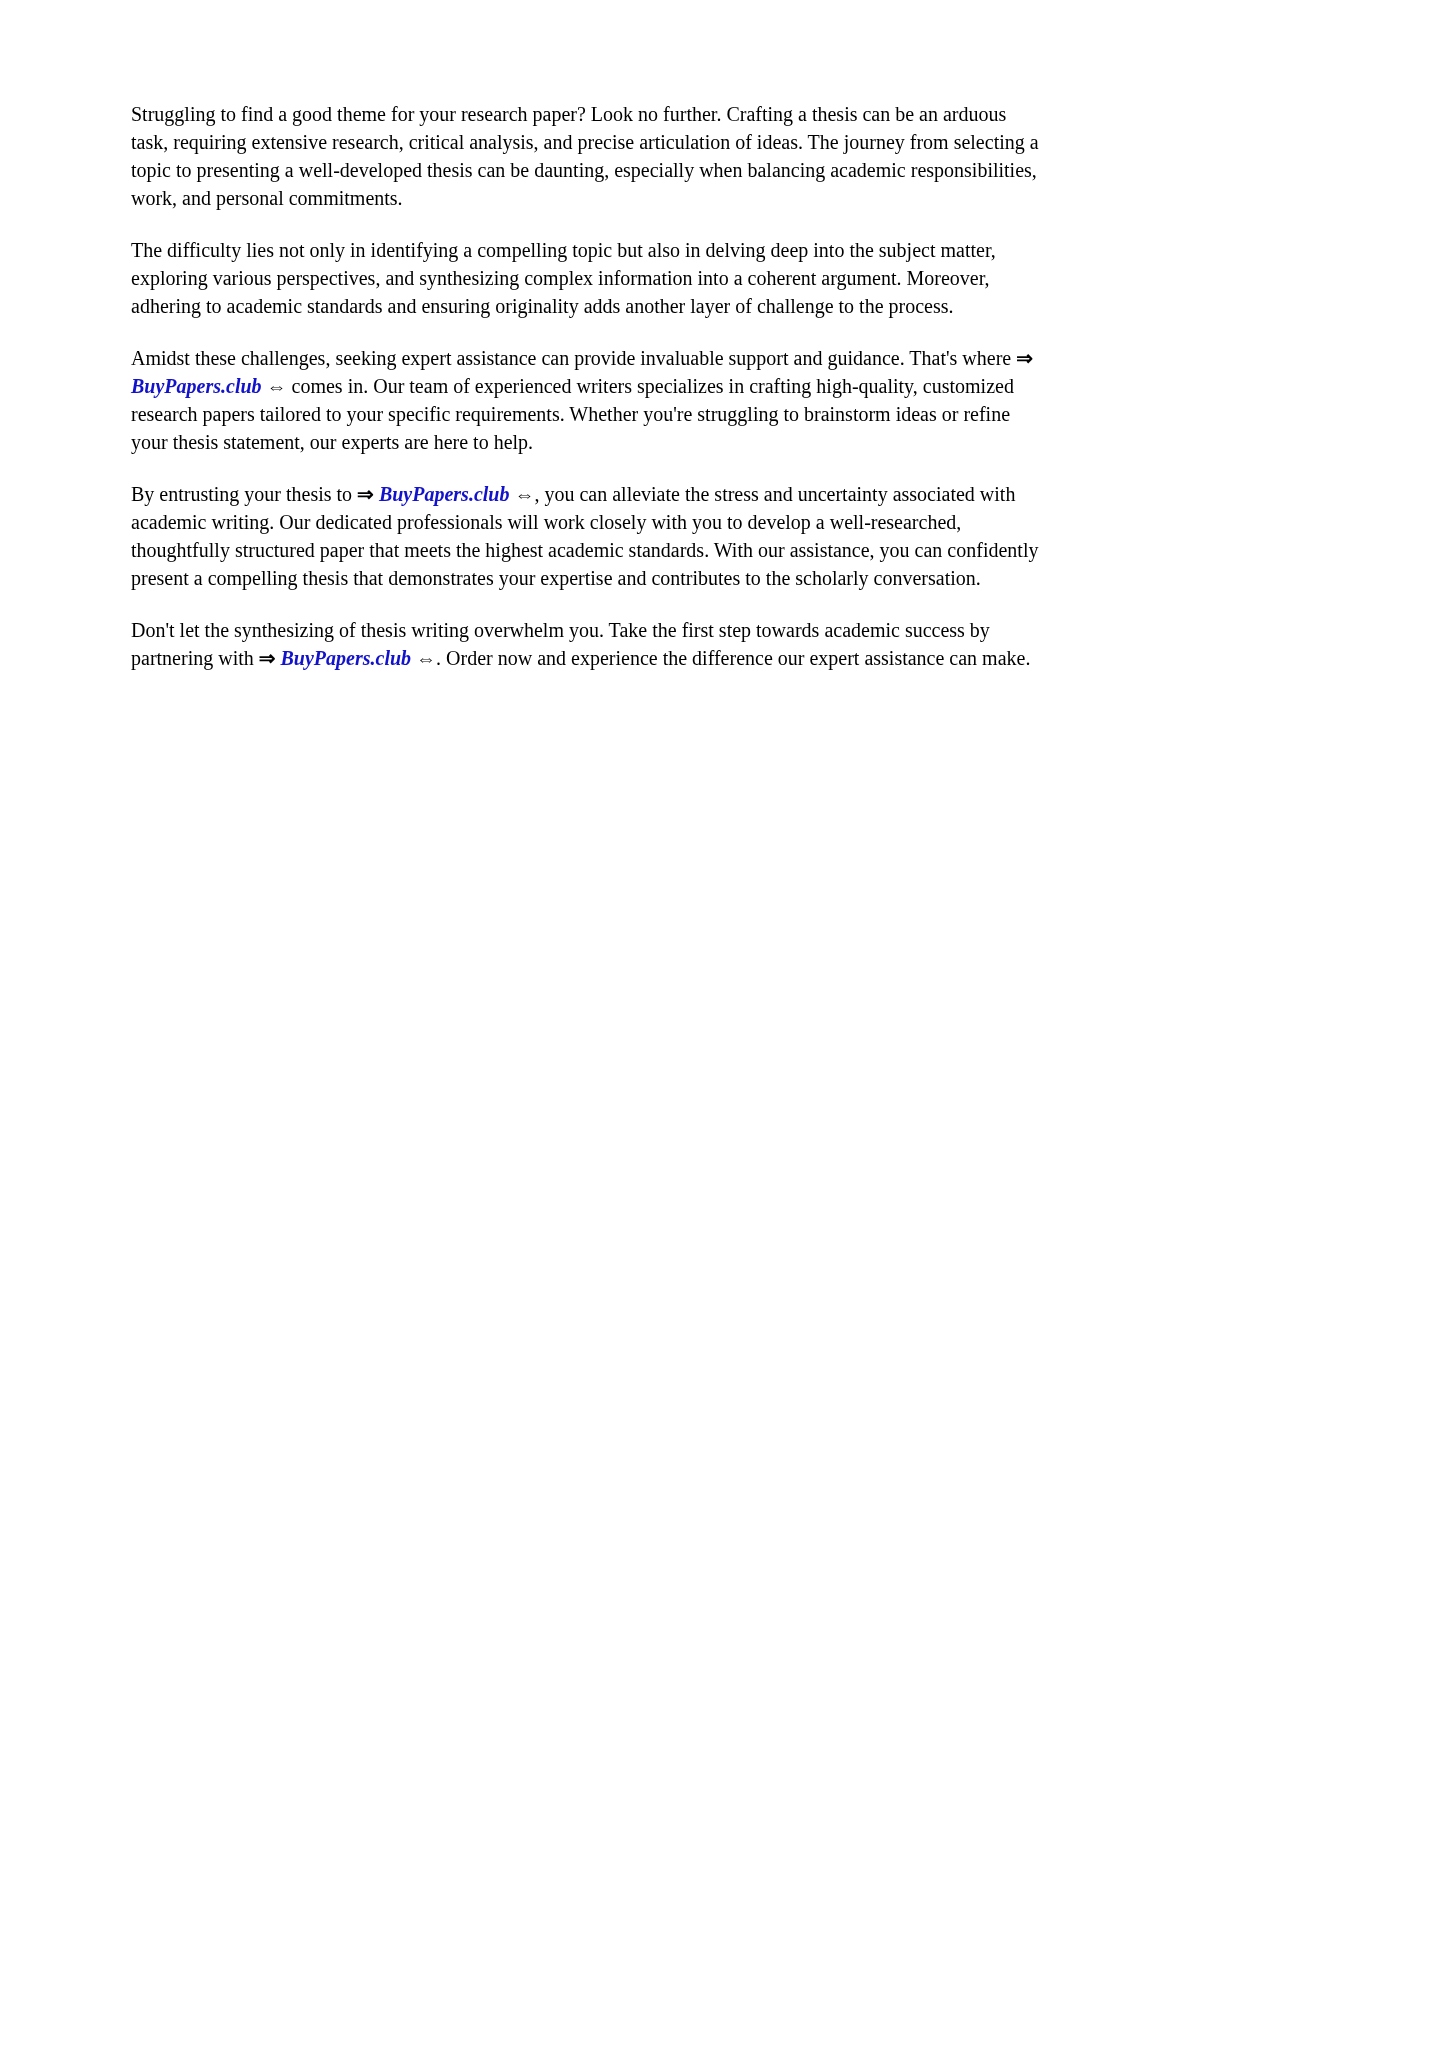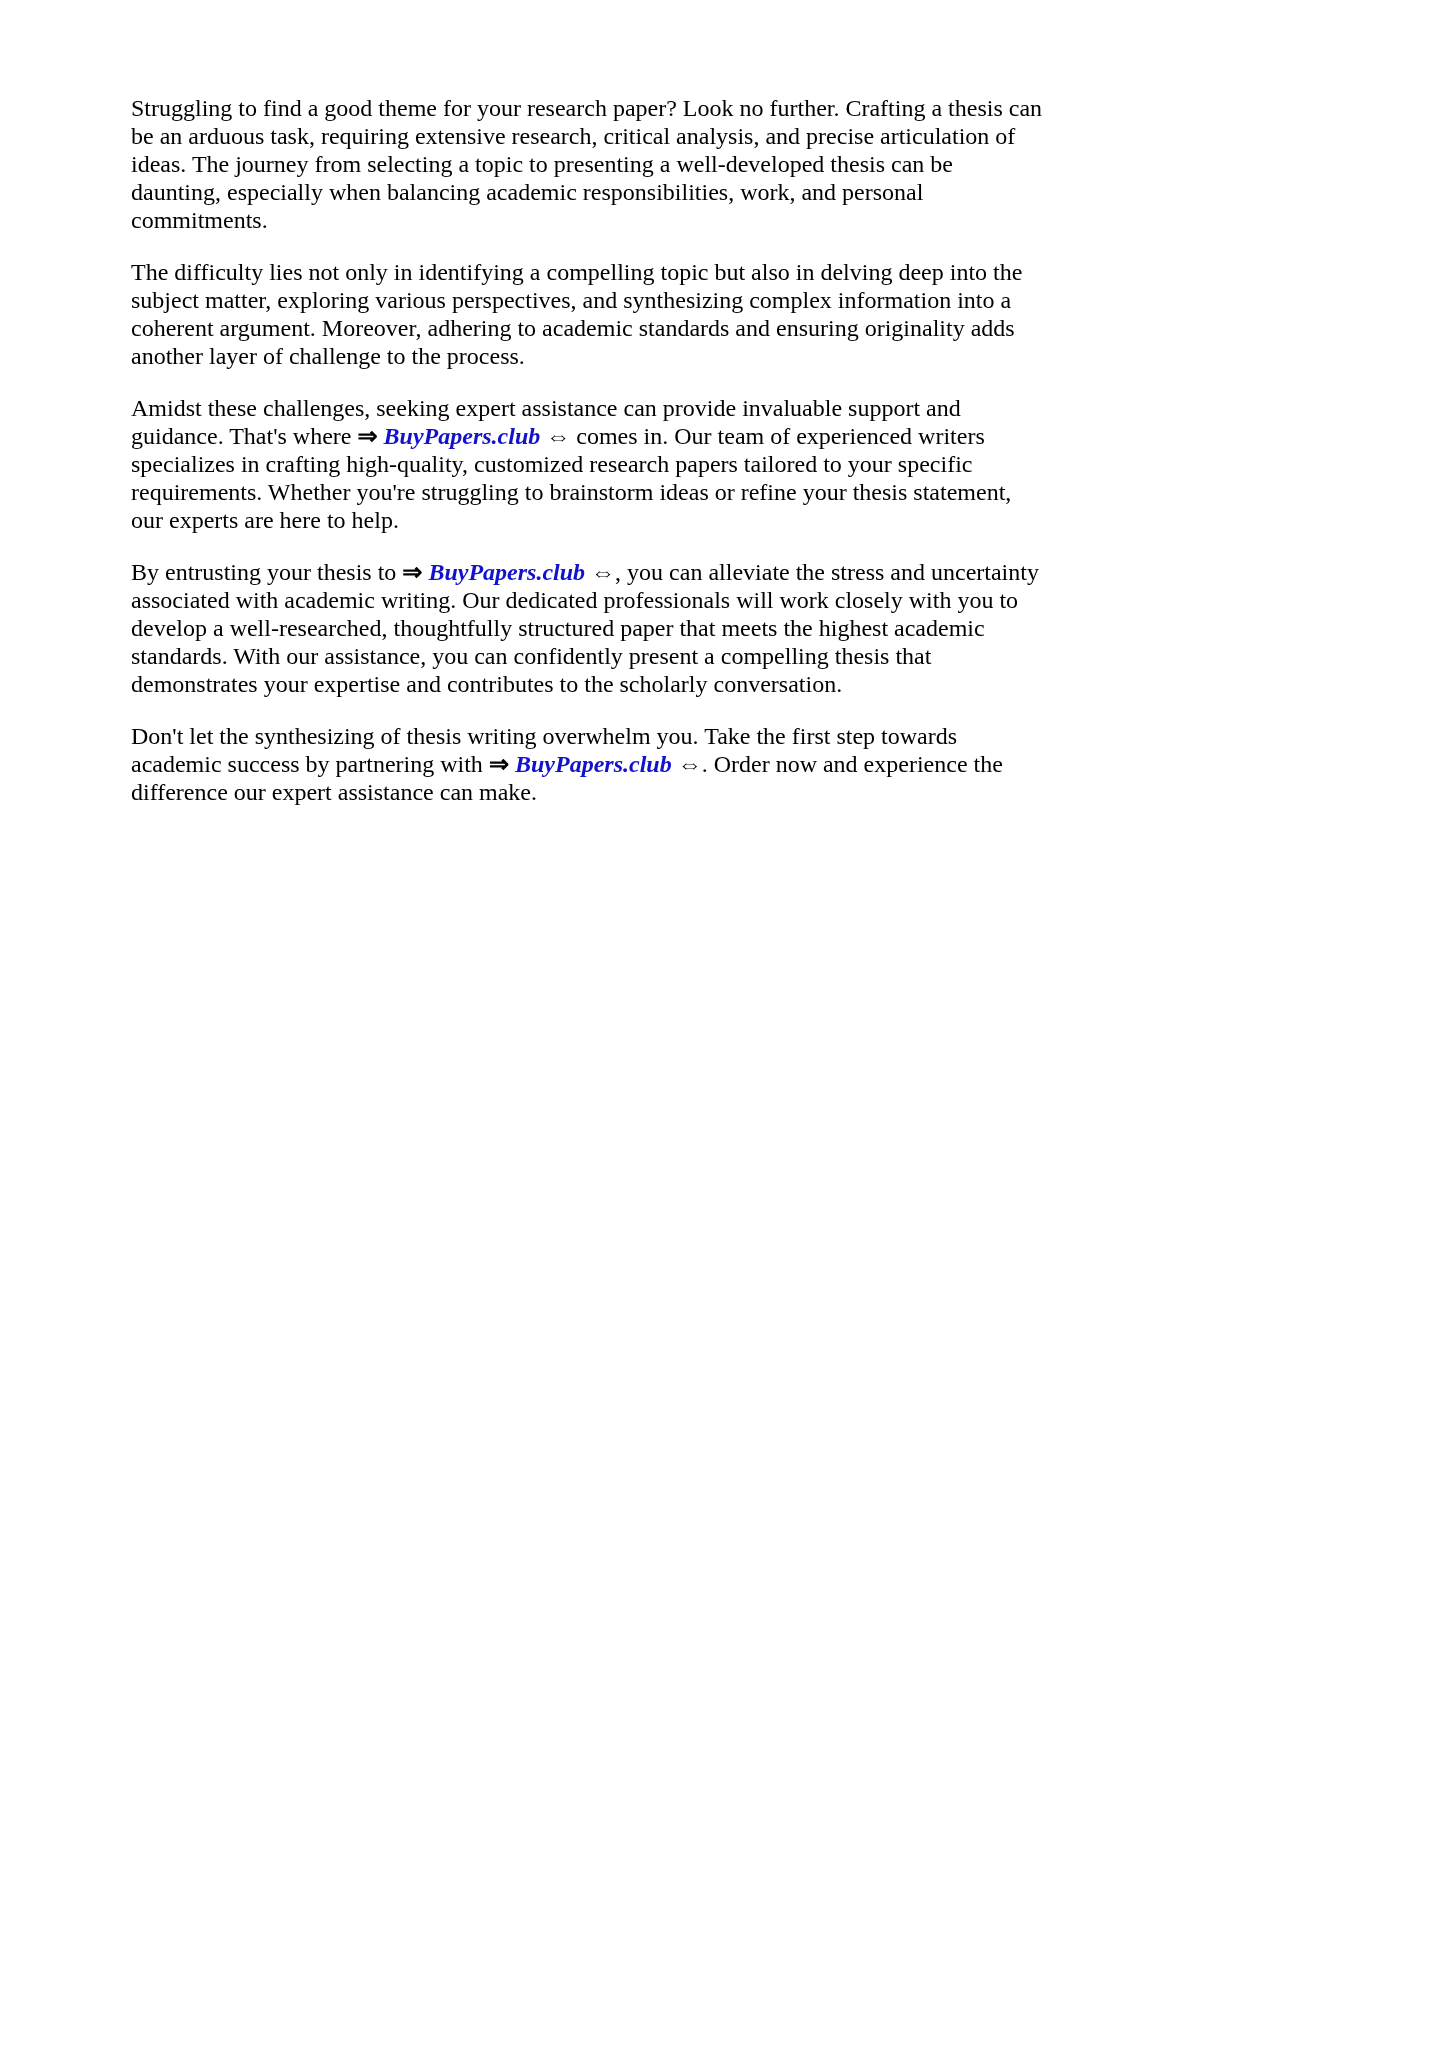--- a/index.html
+++ b/index.html
@@ -12,22 +12,23 @@
     width: 1447px;
     min-height: 2048px;
     box-sizing: border-box;
     background: #ffffff;
     padding: 94px 0 0 131px;
     font-family: "Liberation Serif", serif;
     color: #000000;
   }
   .article {
     width: 912px;
-    font-size: 24px;
+    font-size: 20px;
     line-height: 28px;
+    margin-top: 6px;
   }
   .article p {
     margin: 0 0 24px 0;
   }
   .arrow {
     font-weight: bold;
     color: #000000;
   }
   a.doc-link {
     color: var(--link-color, #1212cc);

